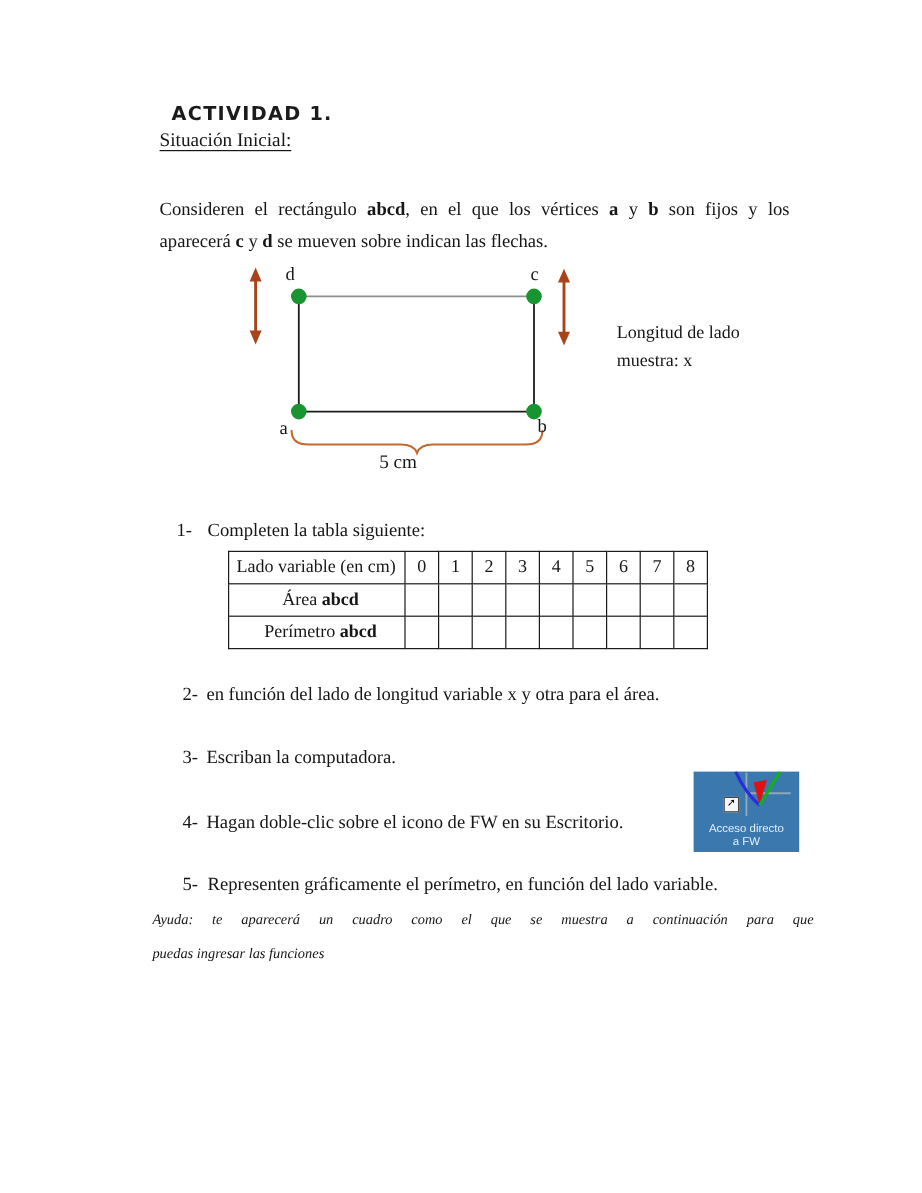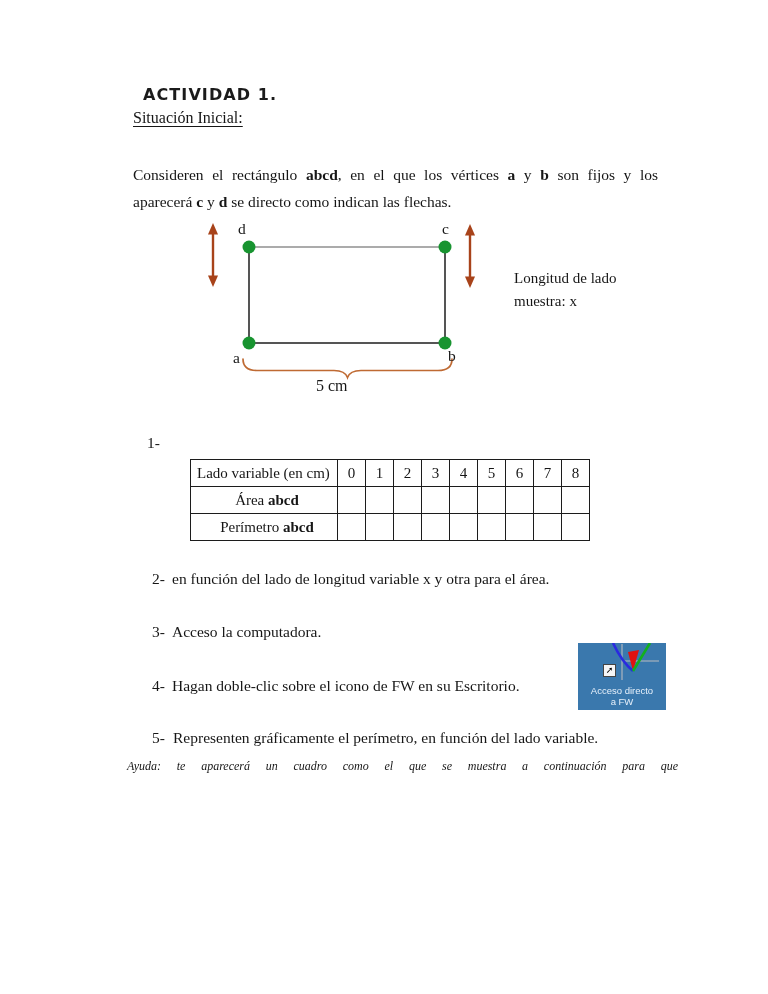--- a/index.html
+++ b/index.html
@@ -54,21 +54,21 @@
   .help { left:107px; top:753px; width:551px; font-size:12px; line-height:27.5px; font-style:italic;margin-left:20px; }
 </style>
 </head>
 <body>
 
 <div class="abs title">ACTIVIDAD 1.</div>
 <div class="abs subtitle">Situación Inicial:</div>
 
 <div class="abs intro">
   <div class="jline"><span>Consideren el rectángulo </span><span style="font-weight: 700;">abcd</span><span>, en el que los vértices </span><span style="font-weight: 700;">a</span><span> y </span><span style="font-weight: 700;">b</span><span> son fijos y los</span></div>
-  <div><span>aparecerá </span><span style="font-weight: 700;">c</span><span> y </span><span style="font-weight: 700;">d</span><span> se directo como indican las flechas.</span></div>
+  <div><span>aparecerá </span><span style="font-weight: 700;">c</span><span> y </span><span style="font-weight: 700;">d</span><span> se mueven sobre indican las flechas.</span></div>
 </div>
 
 <svg class="abs" style="left:180px; top:218px;" width="480" height="180" viewBox="0 0 480 180">
 
   <g>
     <line x1="33" y1="15" x2="33" y2="59" stroke-width="2.4" stroke="#a8431a"></line>
     <polygon points="33,5 28,16.5 38,16.5" fill="#a8431a"></polygon>
     <polygon points="33,69 28,57.5 38,57.5" fill="#a8431a"></polygon>
   </g>
 
@@ -99,20 +99,21 @@
 <span class="abs vlabel" style="left:233px; top:349px;">a</span>
 <span class="abs vlabel" style="left:448px; top:347px;">b</span>
 <div class="abs side-note">
   <div>Longitud de lado</div>
   <div>muestra: x</div>
 </div>
 <span class="abs base-label">5 cm</span>
 
 <div class="abs task" style="left:147px; top:433px;">
   <span class="num" style="width:26px;">1-</span>
+  <span class="task-text">Completen la tabla siguiente:</span>
 </div>
 
 <table class="abs vtable" style="left:190px; top:459px;">
   <tbody>
       <tr>
     <td class="lbl">Lado variable (en cm)</td>
     <td class="cell">0</td>
     <td class="cell">1</td>
     <td class="cell">2</td>
     <td class="cell">3</td>
@@ -151,21 +152,21 @@
 
 <div class="abs task t2" style="left:152px; top:564px;">
   <span class="num" style="width:20px;">2-</span>
   <span class="task-text t2-text">
     <span style="display:block;"><span>en función del lado de longitud variable x y otra para el área.</span></span>
   </span>
 </div>
 
 <div class="abs task" style="left:152px; top:622px;">
   <span class="num" style="width:20px;">3-</span>
-  <span class="task-text">Acceso la computadora.</span>
+  <span class="task-text">Escriban la computadora.</span>
 </div>
 
 <div class="abs task" style="left:152px; top:676px;">
   <span class="num" style="width:20px;">4-</span>
   <span class="task-text">Hagan doble-clic sobre el icono de FW en su Escritorio.</span>
 </div>
 
 <div class="abs shortcut" style="background: rgb(58, 120, 173);">
   <svg style="position:absolute; left:0; top:0;" width="88" height="40" viewBox="0 0 88 40">
     <line x1="44" y1="1" x2="44" y2="37" stroke-width="1.6" stroke="#90a6ba"></line>
@@ -183,13 +184,14 @@
   </div>
 </div>
 
 <div class="abs task" style="left:152px; top:728px;">
   <span class="num" style="width:21px;">5-</span>
   <span class="task-text">Representen gráficamente el perímetro, en función del lado variable.</span>
 </div>
 
 <div class="abs help">
   <div class="jline">Ayuda: te aparecerá un cuadro como el que se muestra a continuación para que</div>
+  <div>puedas ingresar las funciones</div>
 </div>
 
 </body></html>

